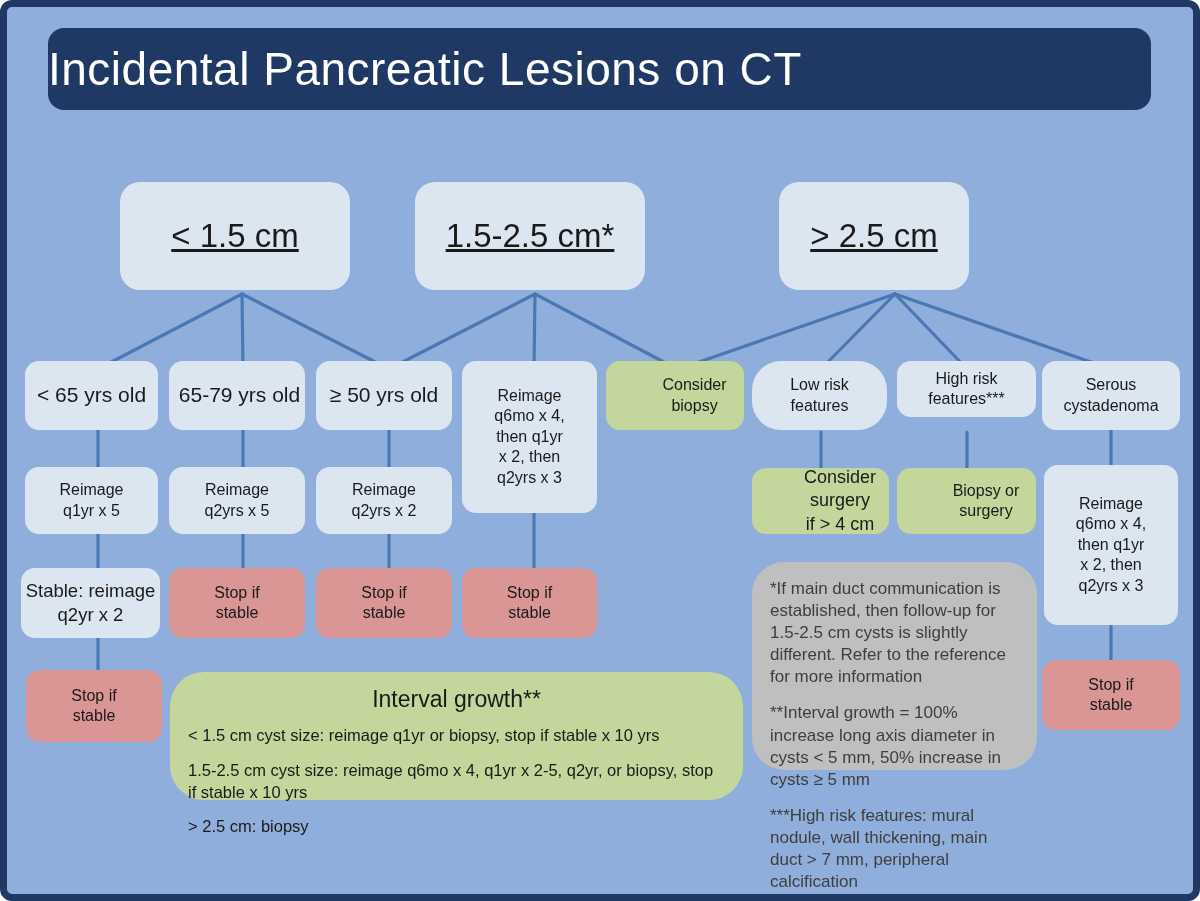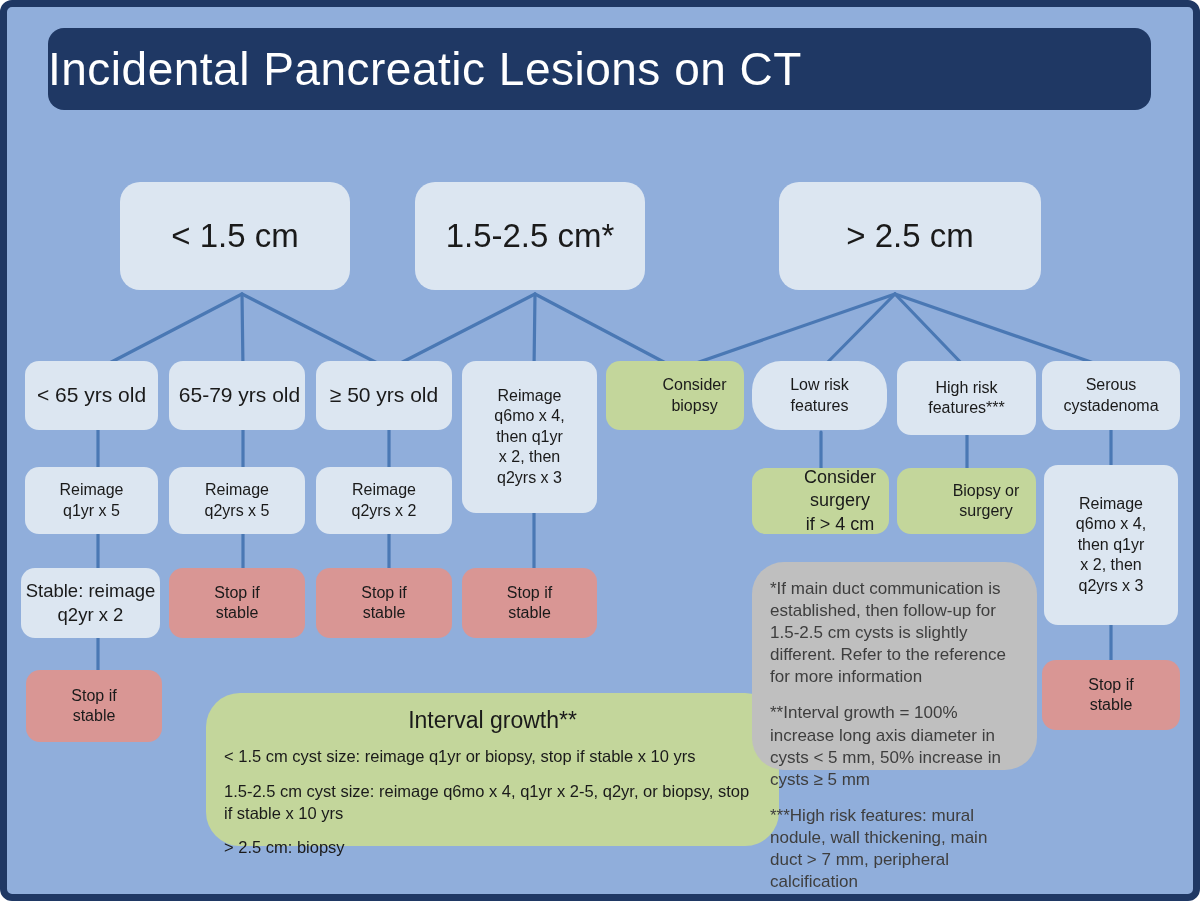--- a/index.html
+++ b/index.html
@@ -19,21 +19,21 @@
   }
   .titlebar span { color:var(--title-text,#ffffff); font-size:46px; letter-spacing:0.5px; }
   .node {
     position:absolute; display:flex; align-items:center; justify-content:center;
     text-align:center; white-space:pre-line; color:var(--text,#1a1a1a);
     border-radius:14px; line-height:1.28; font-size:16px; box-sizing:border-box; padding:2px;
   }
   .light { background:var(--node-light,#dce6f1); }
   .green { background:var(--node-green,#c3d69b);padding-left:41px; }
   .pink  { background:var(--node-pink,#d99694); }
-  .big   { border-radius:20px; font-size:33px; }
+  .big   { border-radius:20px; font-size:33px;text-decoration:underline; }
   .fs21  { font-size:21px; }
   .fs18  { font-size:18px; }
   .fs185 { font-size:18.5px; }
   .panel { position:absolute; box-sizing:border-box; color:var(--text,#1a1a1a); }
   .panel-green { background:var(--node-green,#c3d69b); border-radius:34px; padding:12px 18px 4px 18px; }
   .panel-gray  { background:var(--node-gray,#bfbfbf); border-radius:32px; padding:16px 18px 4px 18px;
                  color:var(--gray-text,#3e3e3e); }
   .panel-title { text-align:center; font-size:23px; margin:2px 0 12px 0; }
   .panel p { margin:0 0 13px 0; font-size:16.5px; line-height:1.32; }
   .panel-gray p { font-size:17px; line-height:1.3; margin:0 0 14px 0; }
@@ -62,35 +62,35 @@
     <line class="edge" x1="960" y1="425" x2="960" y2="466"></line>
     <line class="edge" x1="1104" y1="362" x2="1104" y2="658"></line>
   </svg>
 
   <div class="titlebar">
     <span>Incidental Pancreatic Lesions on CT</span>
   </div>
 
   <div class="node light big" style="left:113px;top:175px;width:230px;height:108px;">&lt; 1.5 cm</div>
   <div class="node light big" style="left:408px;top:175px;width:230px;height:108px;">1.5-2.5 cm*</div>
-  <div class="node light big" style="left:772px;top:175px;width:262px;height:108px;">&gt; 2.5 cm</div>
+  <div class="node light big" style="left:772px;top:175px;width:190px;height:108px;">&gt; 2.5 cm</div>
 
   <div class="node light fs21" style="left:18px;top:354px;width:133px;height:69px;">&lt; 65 yrs old</div>
   <div class="node light fs21" style="left:162px;top:354px;width:136px;height:69px;padding-left:7px;">65-79 yrs old</div>
   <div class="node light fs21" style="left:309px;top:354px;width:136px;height:69px;">≥ 50 yrs old</div>
   <div class="node light" style="left:455px;top:354px;width:135px;height:152px;">Reimage
 q6mo x 4,
 then q1yr
 x 2, then
 q2yrs x 3</div>
   <div class="node green" style="left:599px;top:354px;width:138px;height:69px;">Consider
 biopsy</div>
   <div class="node light" style="left:745px;top:354px;width:135px;height:69px;border-radius:29px;">Low risk
 features</div>
-  <div class="node light" style="left:890px;top:354px;width:139px;height:74px;">High risk
+  <div class="node light" style="left:890px;top:354px;width:139px;height:56px;">High risk
 features***</div>
   <div class="node light" style="left:1035px;top:354px;width:138px;height:69px;">Serous
 cystadenoma</div>
 
   <div class="node light" style="left:18px;top:460px;width:133px;height:67px;">Reimage
 q1yr x 5</div>
   <div class="node light" style="left:162px;top:460px;width:136px;height:67px;">Reimage
 q2yrs x 5</div>
   <div class="node light" style="left:309px;top:460px;width:136px;height:67px;">Reimage
 q2yrs x 2</div>
@@ -110,21 +110,21 @@
 stable</div>
   <div class="node pink" style="left:309px;top:561px;width:136px;height:70px;">Stop if
 stable</div>
   <div class="node pink" style="left:455px;top:561px;width:135px;height:70px;">Stop if
 stable</div>
   <div class="node pink" style="left:19px;top:663px;width:136px;height:72px;">Stop if
 stable</div>
   <div class="node pink" style="left:1035px;top:653px;width:138px;height:70px;">Stop if
 stable</div>
 
-  <div class="panel panel-green" style="left:163px;top:686px;width:573px;height:153px;margin-left:36px;">
+  <div class="panel panel-green" style="left:163px;top:665px;width:573px;height:128px;">
     <div class="panel-title">Interval growth**</div>
     <p>&lt; 1.5 cm cyst size: reimage q1yr or biopsy, stop if stable x 10 yrs</p>
     <p>1.5-2.5 cm cyst size: reimage q6mo x 4, q1yr x 2-5, q2yr, or biopsy, stop if stable x 10 yrs</p>
     <p>&gt; 2.5 cm: biopsy</p>
   </div>
 
   <div class="panel panel-gray" style="left:745px;top:555px;width:285px;height:208px;">
     <p>*If main duct communication is established, then follow-up for 1.5-2.5 cm cysts is slightly different. Refer to the reference for more information</p>
     <p>**Interval growth = 100% increase long axis diameter in cysts &lt; 5 mm, 50% increase in cysts ≥ 5 mm</p>
     <p>***High risk features: mural nodule, wall thickening, main duct &gt; 7 mm, peripheral calcification</p>

